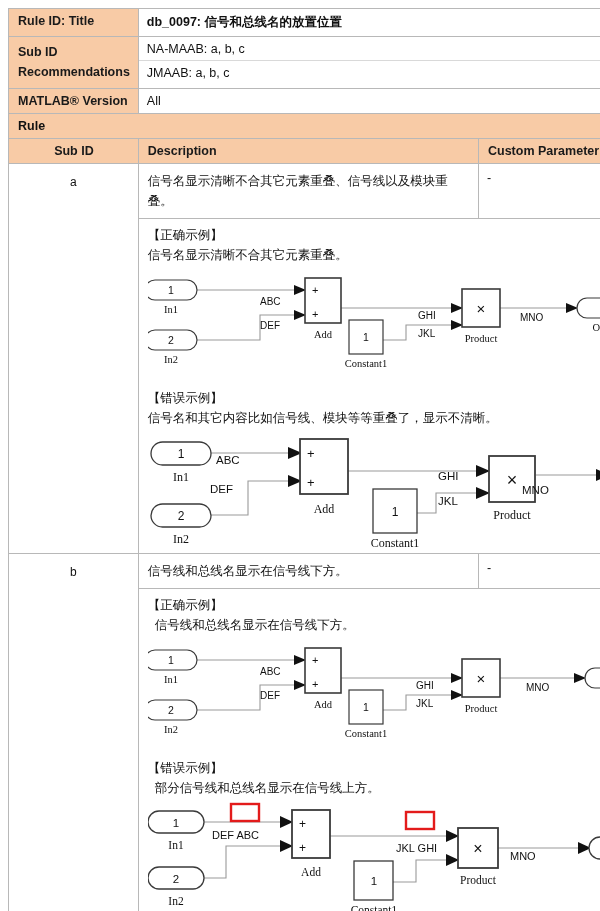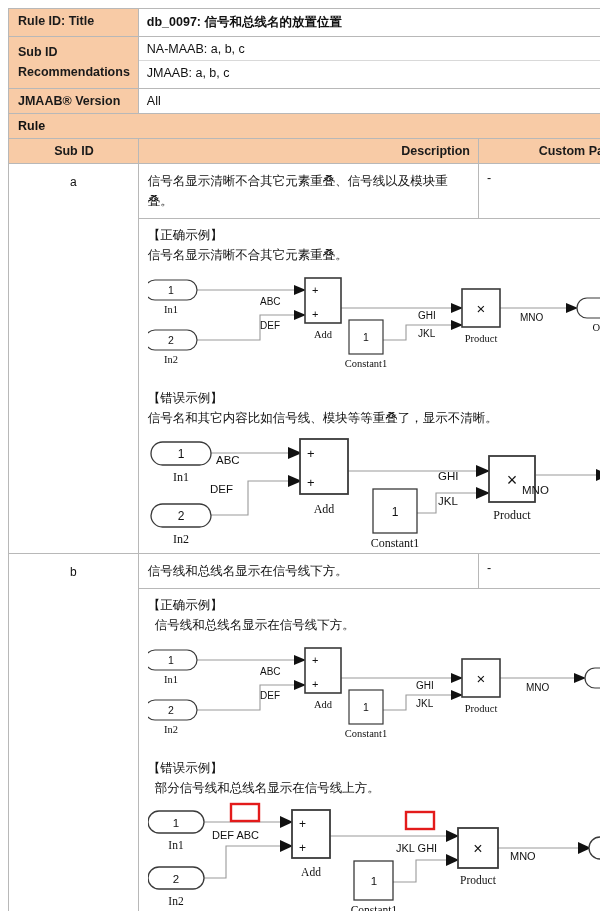--- a/index.html
+++ b/index.html
@@ -18,21 +18,21 @@
   .val{background:#ffffff;font-size:12.5px;}
   .val .pad{padding:5px 8px 5px 8px;}
 
   .lbl-col{width:146px;}
   .rule-band{background:#f8cba6;font-weight:bold;font-size:12.5px;}
   .rule-band .pad{padding:5px 8px 5px 9px;}
 
   .c-sub{width:58px;text-align:center;}
   .c-desc{width:342px;}
   .c-cust{width:180px;}
-  .hdr-center{text-align:right;}
+  .hdr-center{text-align:left;}
 
   .cell-sub{font-size:12px;text-align:center;padding-top:11px;}
   .cell-desc{font-size:12.5px;line-height:1.62;padding:7px 9px 7px 9px;}
   .cell-cust{font-size:12.5px;padding:7px 8px;}
 
   
   .panel{position:relative;padding:7px 0 4px 9px;}
   .panel-title{font-size:12.5px;line-height:1.55;margin:0 0 1px 0;}
   .panel-sub{font-size:12.5px;line-height:1.55;margin:0 0 2px 0;}
   .panel-sub.ind{padding-left:7px;}
@@ -74,21 +74,21 @@
           </div>
         </td>
         <td class="val" colspan="2" style="padding:0;">
           <div style="padding:5px 8px 4px 8px;border-bottom:1px solid #d9d9d9;">NA-MAAB: a, b, c</div>
           <div style="padding:5px 8px 5px 8px;">JMAAB: a, b, c</div>
         </td>
       </tr>
 
       <tr>
         <td class="hdr lbl-col">
-          <div class="pad">JMAAB® Version</div>
+          <div class="pad">MATLAB® Version</div>
         </td>
         <td class="val" colspan="2">
           <div class="pad">All</div>
         </td>
       </tr>
 
       <tr>
         <td class="rule-band" colspan="3">
           <div class="pad">Rule</div>
         </td>

